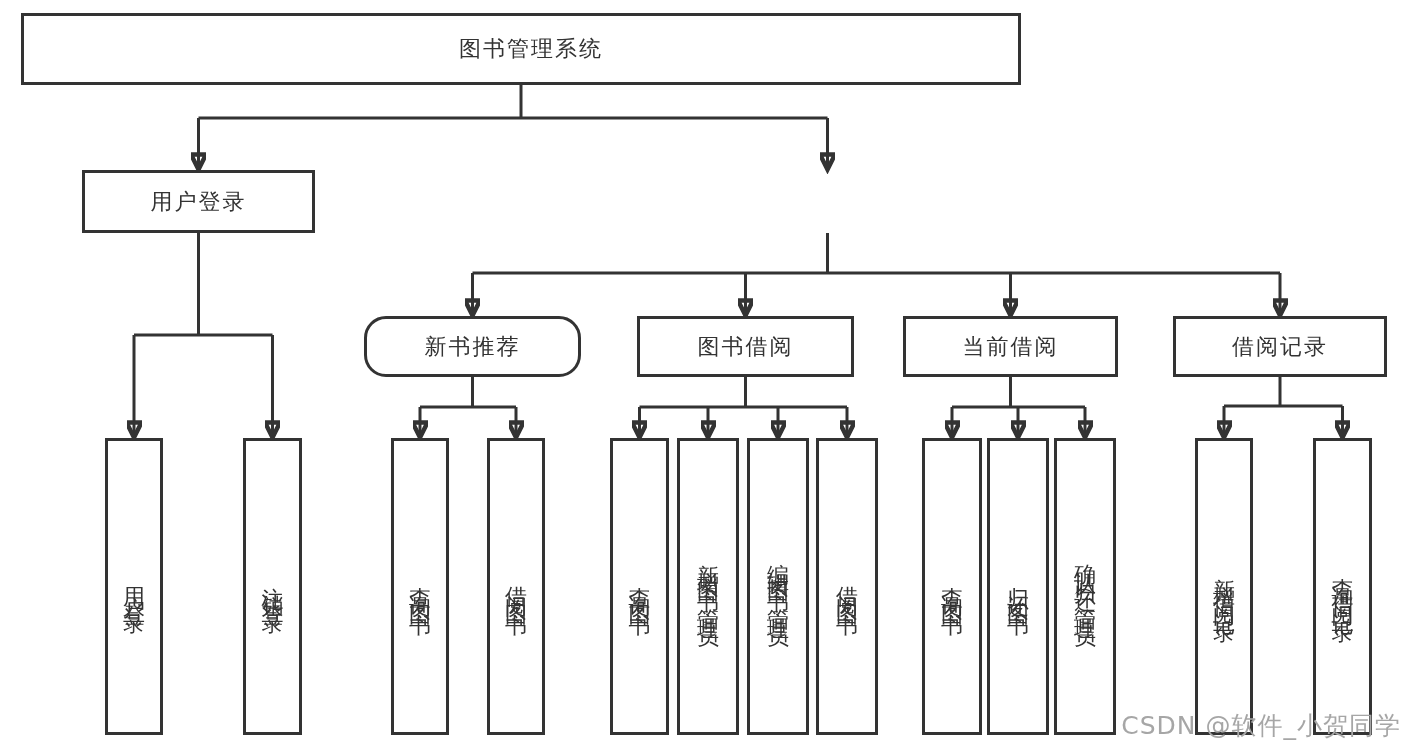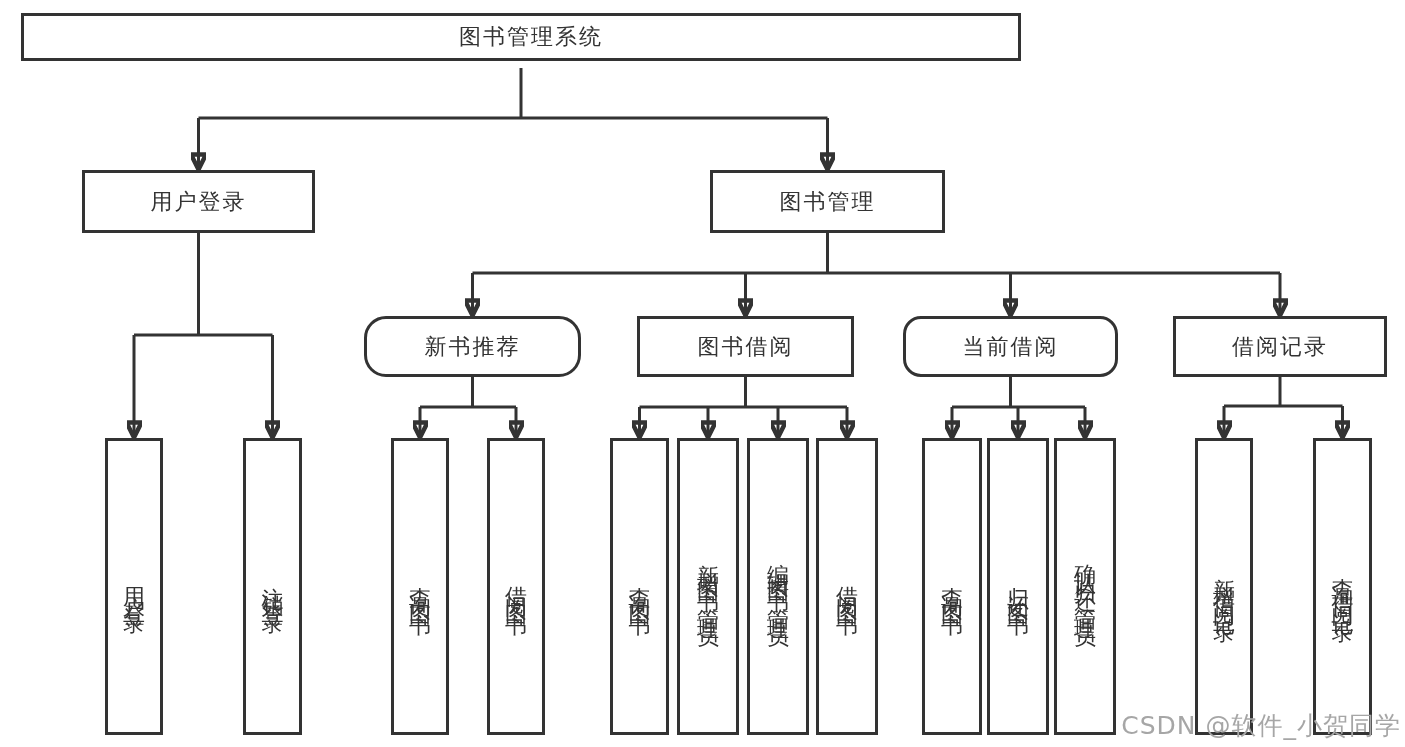--- a/index.html
+++ b/index.html
@@ -47,28 +47,28 @@
     height: 297px;
   }
   .v-node span {
     writing-mode: vertical-rl;
     text-orientation: mixed;
     font-size: 22px;
     letter-spacing: 9px;
     line-height: 1;
   }
   
-  .b-root   { left: 21px;  top: 13px;  width: 1000px; height: 48px; padding-left: 20px; }
+  .b-root   { left: 21px;  top: 13px;  width: 1000px; height: 72px; padding-left: 20px; }
   
   .b-login  { left: 82px;  top: 170px; width: 233px;  height: 63px; }
   .b-mgmt   { left: 710px; top: 170px; width: 235px;  height: 63px; }
   
   .b-newbook { left: 364px;  top: 316px; width: 217px; height: 61px; border-radius: 22px; }
   .b-borrow  { left: 637px;  top: 316px; width: 217px; height: 61px; }
-  .b-current { left: 903px;  top: 316px; width: 215px; height: 61px; border-radius: 18px; }
+  .b-current { left: 903px;  top: 316px; width: 215px; height: 61px; }
   .b-record  { left: 1173px; top: 316px; width: 214px; height: 61px; }
   
   .v1  { left: 105px;  width: 58px; }
   .v2  { left: 243px;  width: 59px; }
   .v3  { left: 391px;  width: 58px; }
   .v4  { left: 487px;  width: 58px; }
   .v5  { left: 610px;  width: 59px; }
   .v6  { left: 677px;  width: 62px; }
   .v7  { left: 747px;  width: 62px; }
   .v8  { left: 816px;  width: 62px; }
@@ -154,23 +154,20 @@
     </g>
   </svg>
 
   <div class="node h-node b-root">
     <span>图书管理系统</span>
   </div>
 
   <div class="node h-node b-login">
     <span>用户登录</span>
   </div>
-  <div class="node h-node b-mgmt">
-    <span>图书管理</span>
-  </div>
 
   <div class="node h-node b-newbook">
     <span>新书推荐</span>
   </div>
   <div class="node h-node b-borrow">
     <span>图书借阅</span>
   </div>
   <div class="node h-node b-current">
     <span>当前借阅</span>
   </div>

